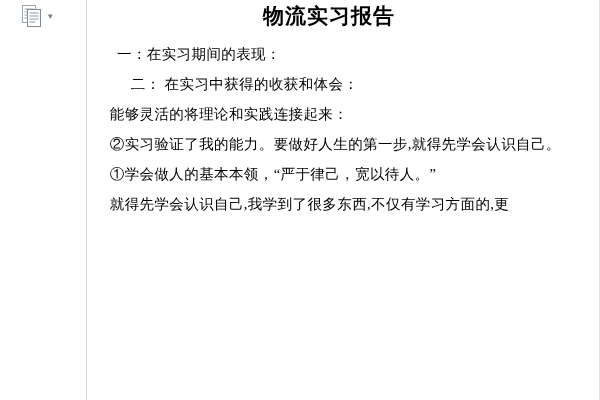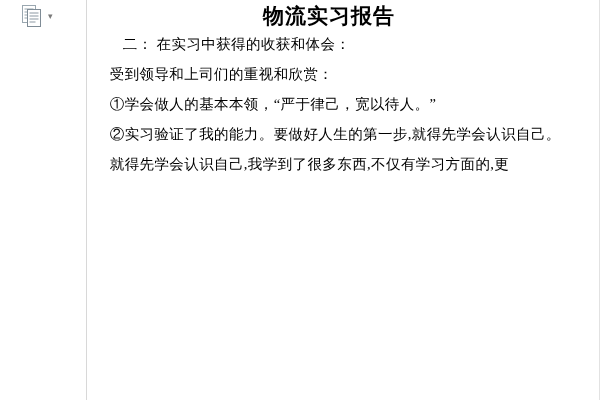--- a/index.html
+++ b/index.html
@@ -90,20 +90,21 @@
     text-align: justify;
     text-indent: 2em;
     letter-spacing: 0.4px;
     padding-right: 14px;
   }
   p.para.first-section {
     margin-top: 10px;
   }
   p.para.indent3 {
     text-indent: 2.4em;
+    padding-left: 8px;
   }
   p.para.noindent {
     text-indent: 1.5em;
   }
 </style>
 </head>
 <body>
 
 <div class="page">
 
@@ -124,19 +125,20 @@
     </span>
     <span class="chevron">▾</span>
   </div>
 
   <div class="left-rule"></div>
   <div class="right-rule"></div>
 
   <div class="content">
     <h1 class="title">物流实习报告</h1>
 
+    <p class="para first-section">一：在实习期间的表现：</p>
     <p class="para indent3">二：  在实习中获得的收获和体会：</p>
-    <p class="para noindent">受到领导和上司们的重视和欣赏：</p>
+    <p class="para noindent">能够灵活的将理论和实践连接起来：</p>
+    <p class="para noindent">②实习验证了我的能力。要做好人生的第一步,就得先学会认识自己。</p>
     <p class="para noindent">①学会做人的基本本领，“严于律己，宽以待人。”</p>
-    <p class="para noindent">②实习验证了我的能力。要做好人生的第一步,就得先学会认识自己。</p>
     <p class="para noindent">就得先学会认识自己,我学到了很多东西,不仅有学习方面的,更</p>
   </div>
 </div>
 
 </body></html>

